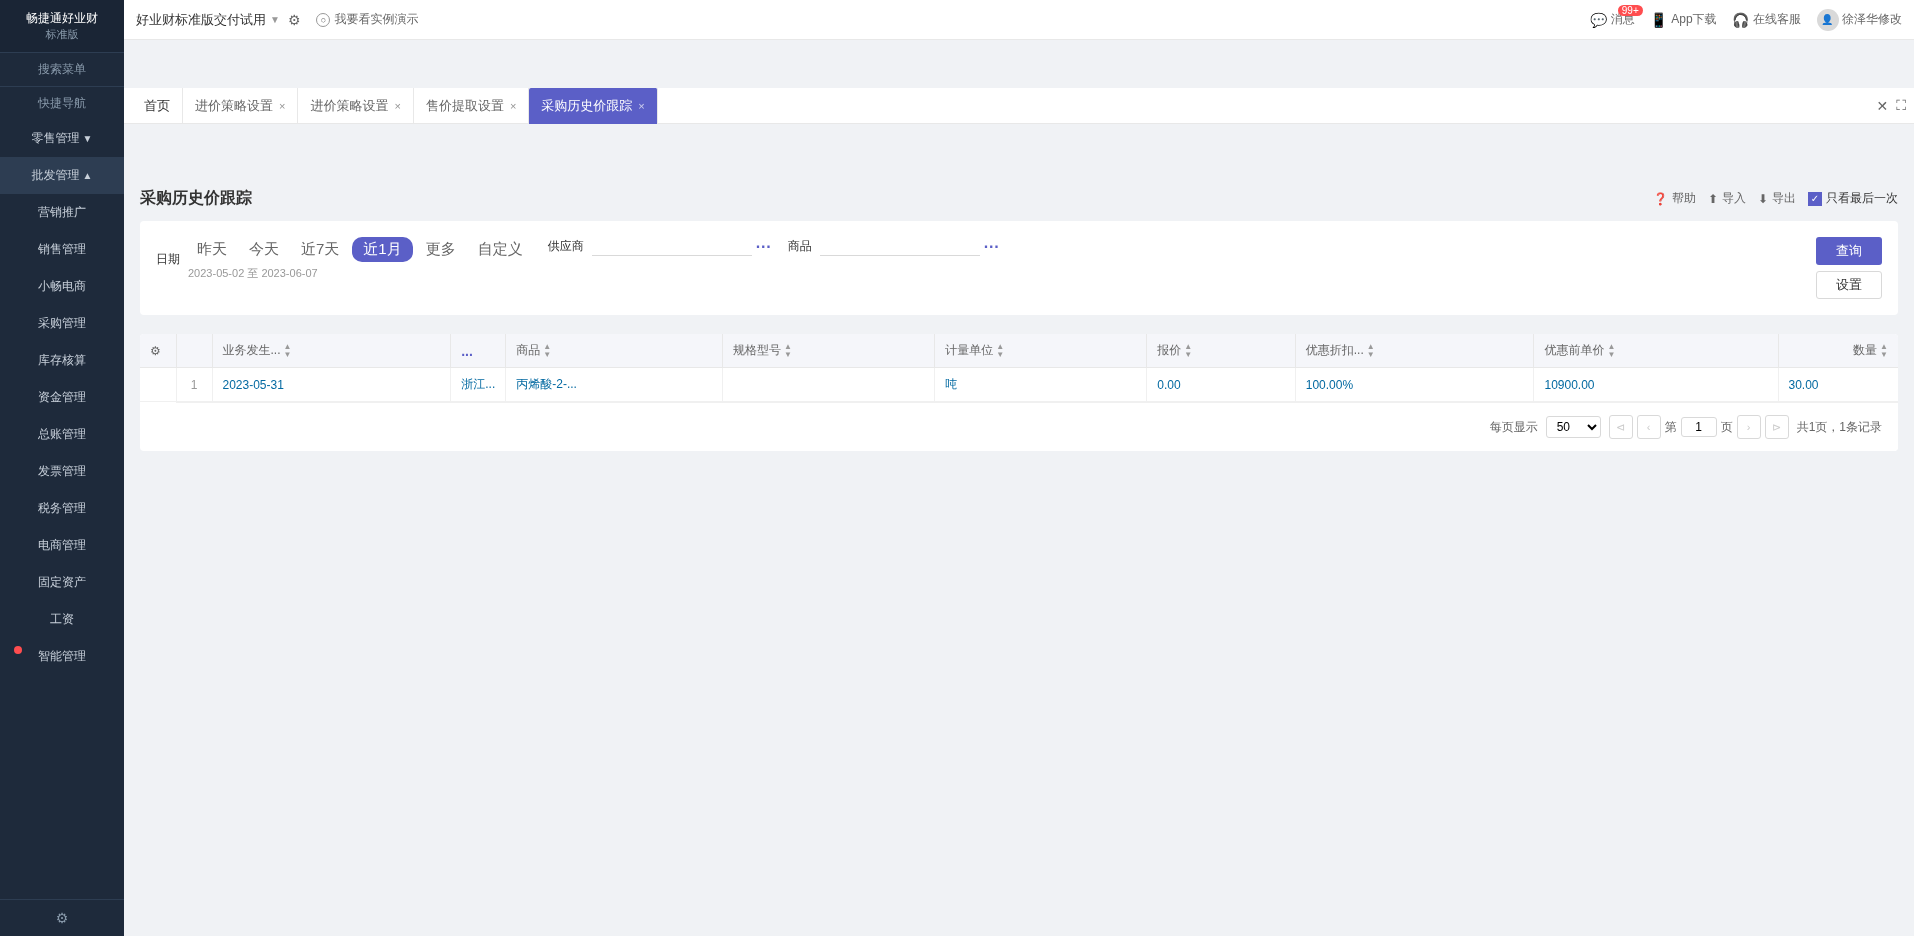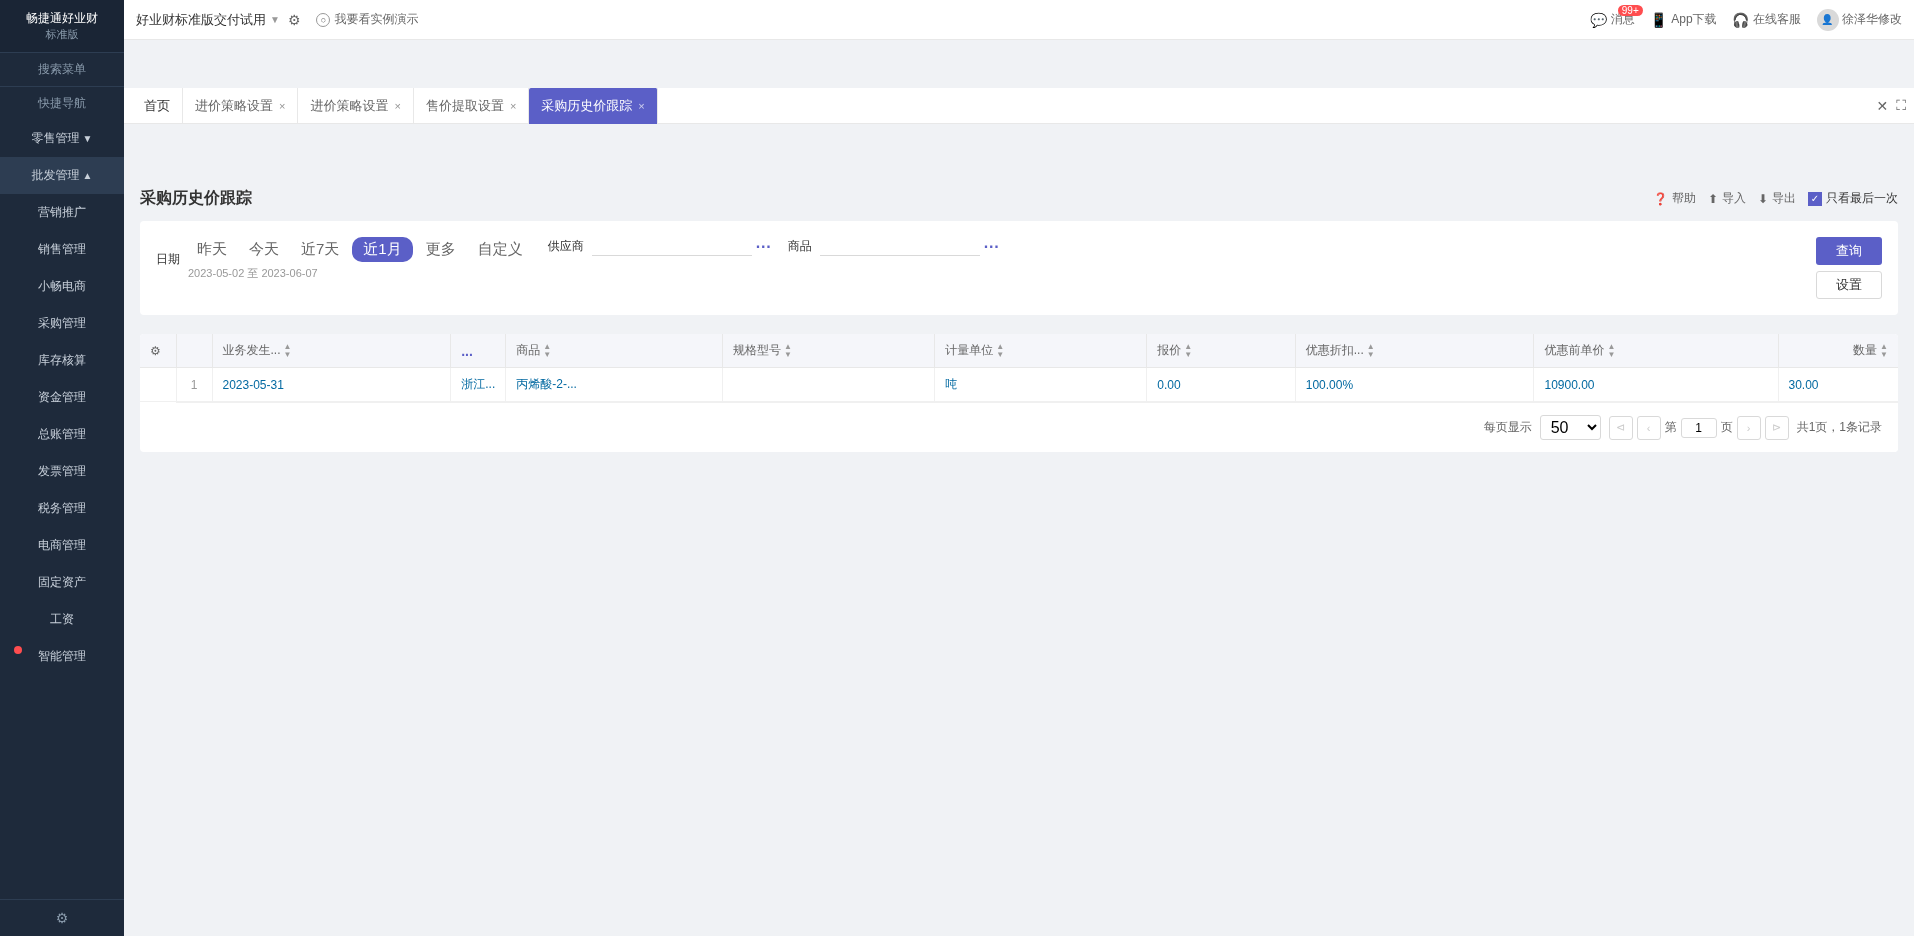--- a/index.html
+++ b/index.html
@@ -87,21 +87,21 @@
     .col-sort { display: flex; align-items: center; gap: 3px; cursor: pointer; }
     .sort-icon { display: flex; flex-direction: column; font-size: 8px; line-height: 1; color: #999; }
     .th-gear { color: #666; cursor: pointer; }
     .th-more { color: #5b5fc7; cursor: pointer; font-weight: bold; font-size: 14px; }
     .col-num { text-align: center; color: #999; }
     .col-right { text-align: left; }
 
     
     .pagination { display: flex; align-items: center; justify-content: flex-end; padding: 12px 16px; background: #fff; border-top: 1px solid #f0f0f0; gap: 8px; font-size: 12px; margin-left: 36px; }
     .page-size-label { color: #666; }
-    .page-size-select { border: 1px solid #d9d9d9; border-radius: 3px; padding: 2px 6px; font-size: 16px; cursor: pointer; background: #fff; }
+    .page-size-select { border: 1px solid #d9d9d9; border-radius: 3px; padding: 2px 6px; font-size: 12px; cursor: pointer; background: #fff; }
     .page-nav { display: flex; align-items: center; gap: 4px; }
     .page-btn { width: 24px; height: 24px; display: flex; align-items: center; justify-content: center; border: 1px solid #d9d9d9; border-radius: 3px; cursor: pointer; color: #666; font-size: 11px; background: #fff; }
     .page-btn.disabled { color: #ccc; cursor: not-allowed; }
     .page-input { width: 36px; border: 1px solid #d9d9d9; border-radius: 3px; text-align: center; font-size: 12px; padding: 2px 4px; }
     .page-info { color: #666; }
     .page-text { color: #666; }
   </style>
 </head>
 <body>
 

